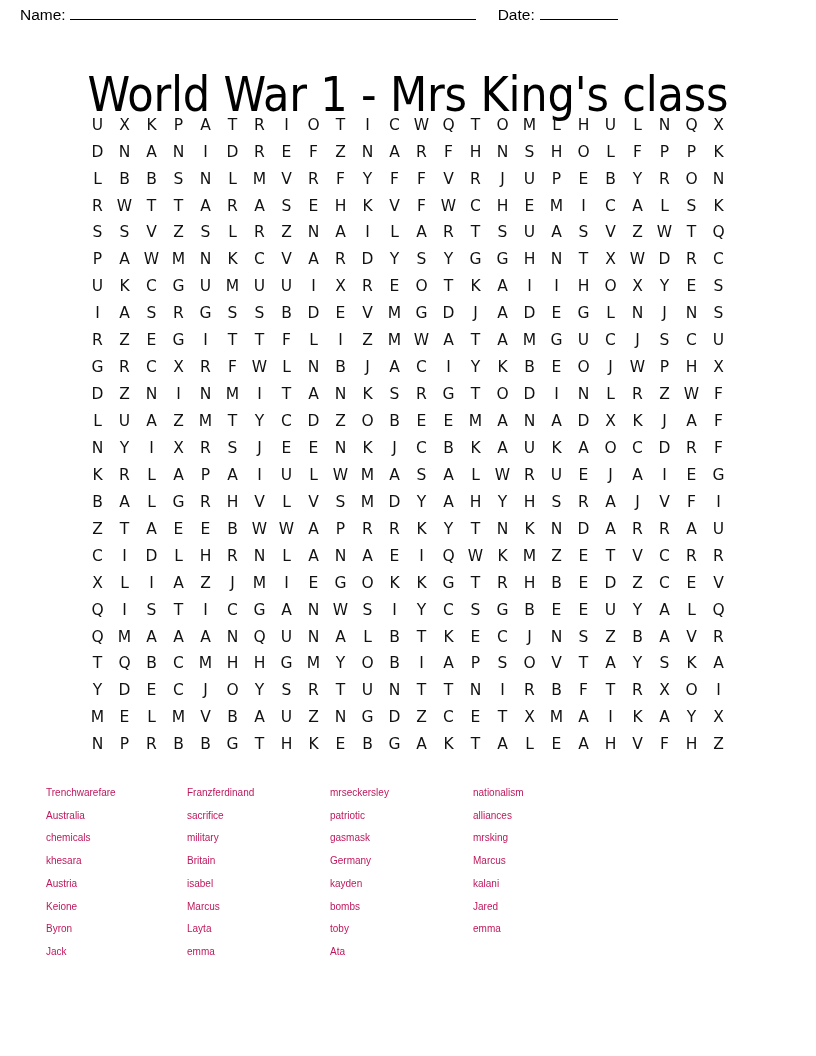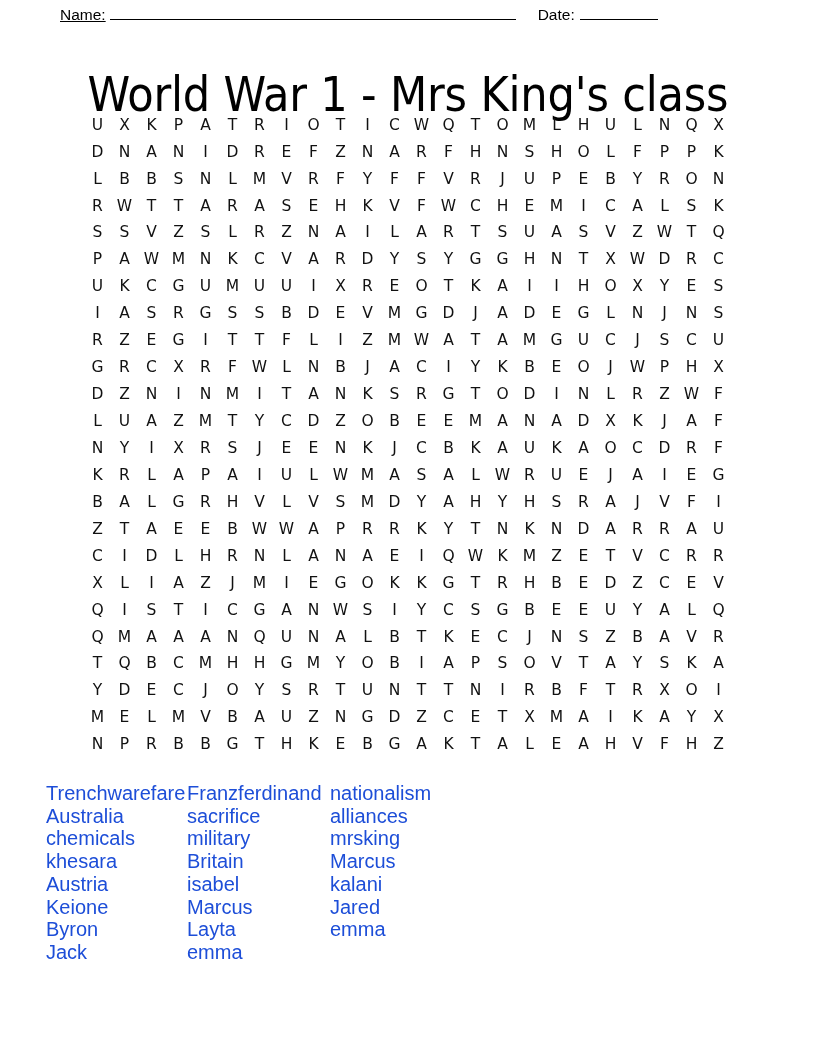--- a/index.html
+++ b/index.html
@@ -23,23 +23,22 @@
     top: 0;
     width: 816px;
     height: 28px;
     display: flex;
     align-items: baseline;
     padding-top: 6px;
     box-sizing: border-box;
     font-size: 15.5px;
   }
   .name-label {
-    margin-left: 60px;
+    margin-left: 20px;
     white-space: pre;
-    text-decoration: underline;
   }
   .name-rule {
     flex: 0 0 auto;
     width: 406px;
     border-bottom: 1px solid #000;
     margin: 0 4px 4px 4px;
   }
   .date-label {
     margin-left: 18px;
     white-space: pre;
@@ -97,24 +96,24 @@
     display: flex;
   }
   .word-col {
     flex: 0 0 141px;
   }
   .word-col:nth-child(2) { flex: 0 0 143px; }
   .word-col:nth-child(3) { flex: 0 0 143px; }
   .word-col:nth-child(4) { flex: 0 0 141px; }
   .word-col:nth-child(5) { flex: 0 0 auto; font-style: italic; }
   .word-item {
-    font-size: 20px;
+    font-size: 10px;
     line-height: 22.7px;
     white-space: pre;
-    color: #1d4ed8;
+    color: #be185d;
   }
 </style>
 </head>
 <body>
 
 <div class="header-line">
   <span class="name-label">Name:</span>
   <span class="name-rule"></span>
   <span class="date-label">Date:</span>
   <span class="date-rule"></span>
@@ -764,20 +763,30 @@
       <div class="word-item">Franzferdinand</div>
       <div class="word-item">sacrifice</div>
       <div class="word-item">military</div>
       <div class="word-item">Britain</div>
       <div class="word-item">isabel</div>
       <div class="word-item">Marcus</div>
       <div class="word-item">Layta</div>
       <div class="word-item">emma</div>
     </div>
     <div class="word-col">
+      <div class="word-item">mrseckersley</div>
+      <div class="word-item">patriotic</div>
+      <div class="word-item">gasmask</div>
+      <div class="word-item">Germany</div>
+      <div class="word-item">kayden</div>
+      <div class="word-item">bombs</div>
+      <div class="word-item">toby</div>
+      <div class="word-item">Ata</div>
+    </div>
+    <div class="word-col">
       <div class="word-item">nationalism</div>
       <div class="word-item">alliances</div>
       <div class="word-item">mrsking</div>
       <div class="word-item">Marcus</div>
       <div class="word-item">kalani</div>
       <div class="word-item">Jared</div>
       <div class="word-item">emma</div>
     </div>
   </div>
 

